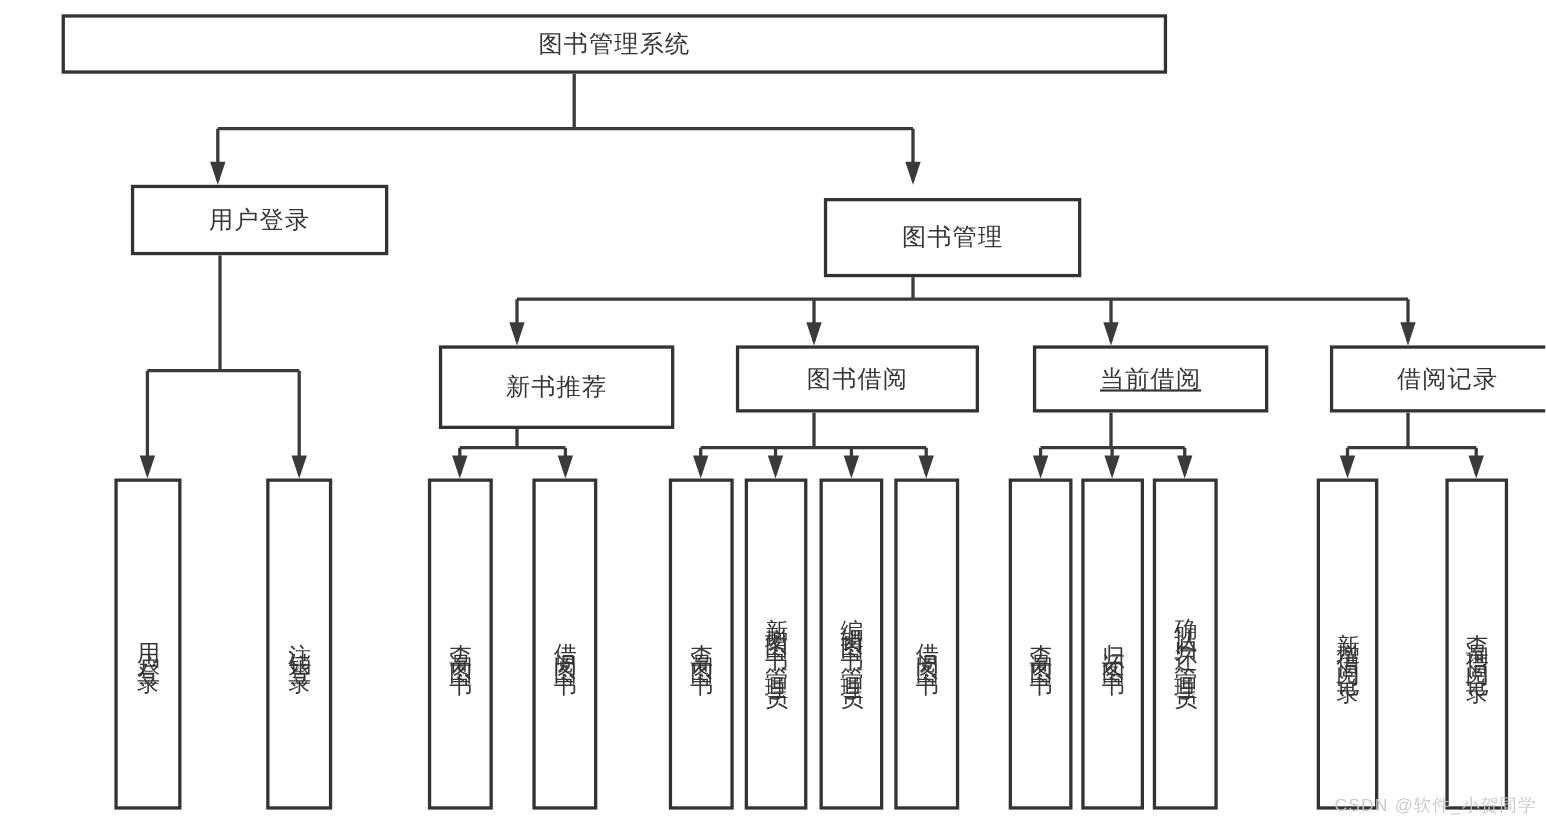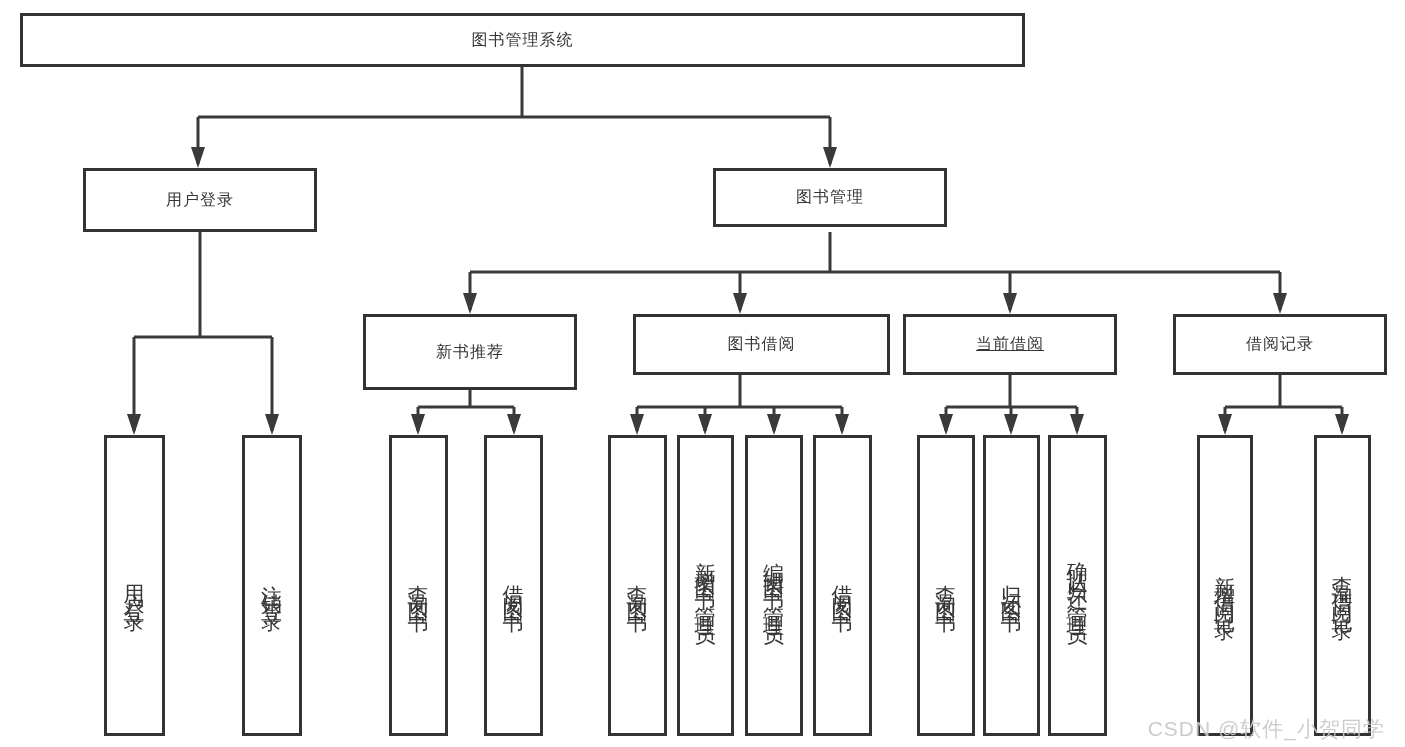--- a/index.html
+++ b/index.html
@@ -5,28 +5,28 @@
   html,body{margin:0;padding:0;background:#ffffff;}
   #stage{
     position:relative;width:1405px;height:747px;background:#ffffff;overflow:hidden;
     font-family:"Liberation Sans","DejaVu Sans",sans-serif;
   }
   #connectors{position:absolute;left:0;top:0;z-index:1;}
   .box{
     position:absolute;background:#ffffff;border:3px solid #333333;box-sizing:border-box;
     display:flex;align-items:center;justify-content:center;color:#363636;z-index:2;
   }
-  .hbox{font-size:16px;letter-spacing:1px;}
+  .hbox{font-size:22px;letter-spacing:1px;margin-left:36px;}
   .vbox span{
     writing-mode:vertical-lr;text-orientation:mixed;
     font-size:21px;letter-spacing:9px;line-height:1;color:#363636;
   }
   #watermark{
-    position:absolute;right:20px;bottom:4px;z-index:5;
-    font-size:21px;color:#c8c8c8;opacity:.92;letter-spacing:1px;white-space:nowrap;
+    position:absolute;right:8px;bottom:4px;z-index:5;
+    font-size:16px;color:#c8c8c8;opacity:.92;letter-spacing:1px;white-space:nowrap;
   }
 </style>
 </head>
 <body>
 
 <div id="stage">
 
   <svg id="connectors" width="1405" height="747" viewBox="0 0 1405 747">
     <g stroke="#3a3a3a" stroke-width="3" fill="none">
       <path d="M522 67 L522 117 M198 117 L830 117 M198 117 L198 164 M830 117 L830 164"></path>
@@ -60,28 +60,28 @@
     </g>
   </svg>
 
   <div class="box hbox" style="left:20px;top:13px;width:1005px;height:54px;">
     <span>图书管理系统</span>
   </div>
 
   <div class="box hbox" style="left:83px;top:168px;width:234px;height:64px;">
     <span>用户登录</span>
   </div>
-  <div class="box hbox" style="left:713px;top:168px;width:234px;height:59px;">
+  <div class="box hbox" style="left:713px;top:180px;width:234px;height:72px;">
     <span>图书管理</span>
   </div>
 
   <div class="box hbox" style="left:363px;top:314px;width:214px;height:76px;">
     <span>新书推荐</span>
   </div>
-  <div class="box hbox" style="left:633px;top:314px;width:257px;height:61px;">
+  <div class="box hbox" style="left:633px;top:314px;width:221px;height:61px;">
     <span>图书借阅</span>
   </div>
   <div class="box hbox" style="left:903px;top:314px;width:214px;height:61px;text-decoration:underline;">
     <span>当前借阅</span>
   </div>
   <div class="box hbox" style="left:1173px;top:314px;width:214px;height:61px;">
     <span>借阅记录</span>
   </div>
 
   <div class="box vbox" style="left:104px;top:435px;width:61px;height:301px;">

